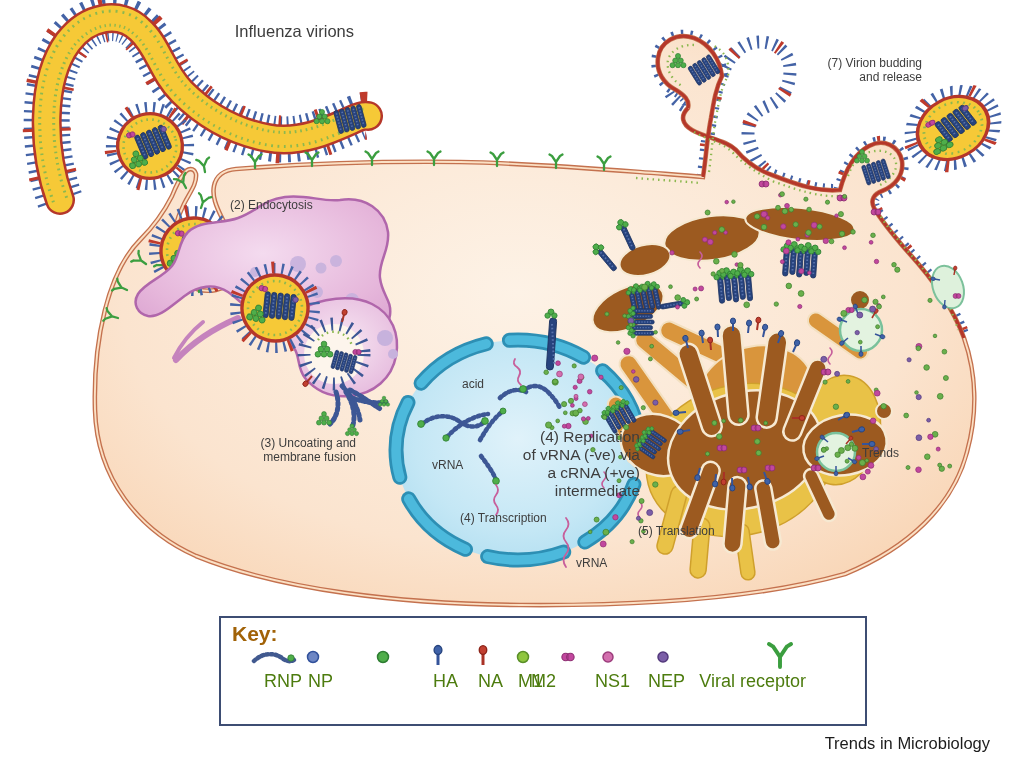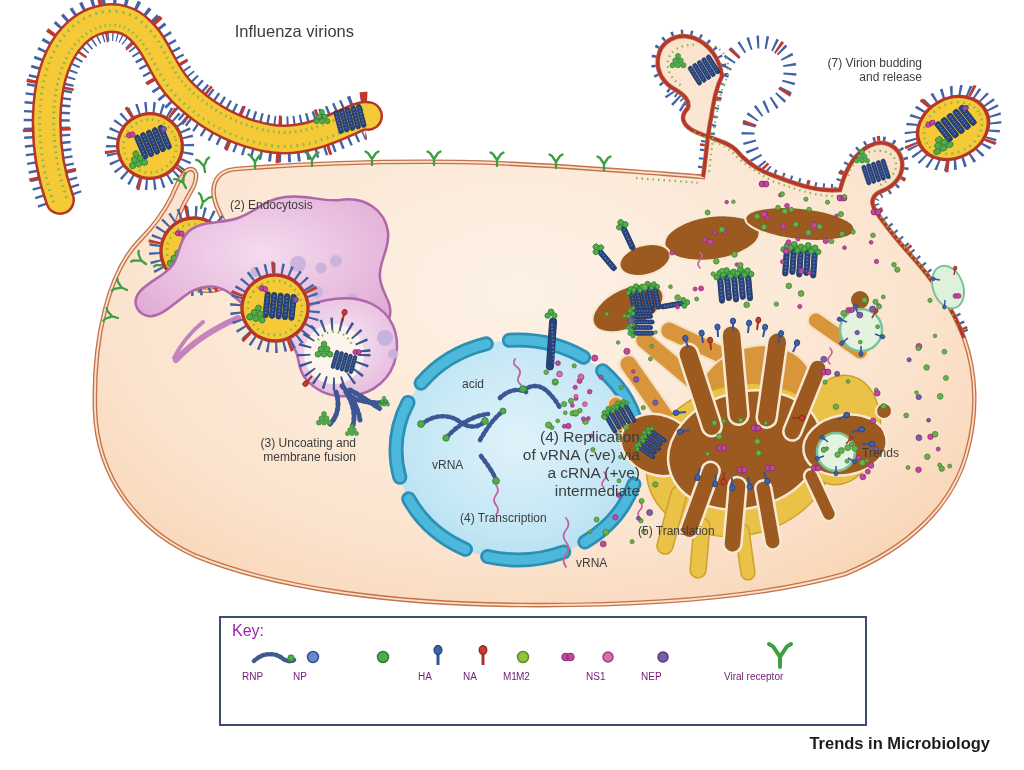--- a/index.html
+++ b/index.html
@@ -1,23 +1,23 @@
 <!DOCTYPE html>
 <html><head>
 <meta charset="utf-8">
 <style>
   html,body{margin:0;padding:0;background:#ffffff;}
   #stage{position:relative;width:1024px;height:770px;background:#ffffff;overflow:hidden;
          font-family:"Liberation Sans","DejaVu Sans",sans-serif;}
   #art{position:absolute;left:0;top:0;}
   .lbl{position:absolute;color:#3d3d3d;font-size:12px;line-height:1.17;white-space:pre-line;}
   .center{text-align:right;}
-  .keylbl{position:absolute;color:#701a75;font-size:10px;line-height:1.15;text-align:left;white-space:pre-line;}
-  .journal{position:absolute;color:#1c1c1c;font-size:16.5px;font-weight:bold;text-align:right;}
-  .keytitle{position:absolute;color:#a21caf;font-size:16px;font-weight:normal;}
+  .keylbl{position:absolute;color:#4d7c0f;font-size:18px;line-height:1.15;text-align:right;white-space:pre-line;}
+  .journal{position:absolute;color:#1c1c1c;font-size:16.5px;font-weight:normal;text-align:right;}
+  .keytitle{position:absolute;color:#a16207;font-size:21px;font-weight:bold;}
 </style>
 </head>
 <body>
 
 <div id="stage">
 <svg id="art" width="1024" height="770" viewBox="0 0 1024 770">
   <defs>
     <radialGradient id="cellGrad" cx="0.48" cy="0.45" r="0.75">
       <stop offset="0" stop-color="#fdf2e6"></stop>
       <stop offset="0.6" stop-color="#fbe4cf"></stop>
@@ -656,16 +656,16 @@
 
 <div class="keytitle" style="left:232px;top:622px;position:absolute">Key:</div>
 <div class="keylbl" style="left:242px;top:671px;width:60px">RNP</div>
 <div class="keylbl" style="left:293px;top:671px;width:40px">NP</div>
 <div class="keylbl" style="left:418px;top:671px;width:40px">HA</div>
 <div class="keylbl" style="left:463px;top:671px;width:40px">NA</div>
 <div class="keylbl" style="left:503px;top:671px;width:40px">M1</div>
 <div class="keylbl" style="left:516px;top:671px;width:40px">M2</div>
 <div class="keylbl" style="left:586px;top:671px;width:44px">NS1</div>
 <div class="keylbl" style="left:641px;top:671px;width:44px">NEP</div>
-<div class="keylbl" style="left:724px;top:671px;width:124px">Viral receptor</div>
+<div class="keylbl" style="left:682px;top:671px;width:124px">Viral receptor</div>
 
 <div class="journal" style="left:790px;top:734px;width:200px">Trends in Microbiology</div>
 </div>
 
 </body></html>

